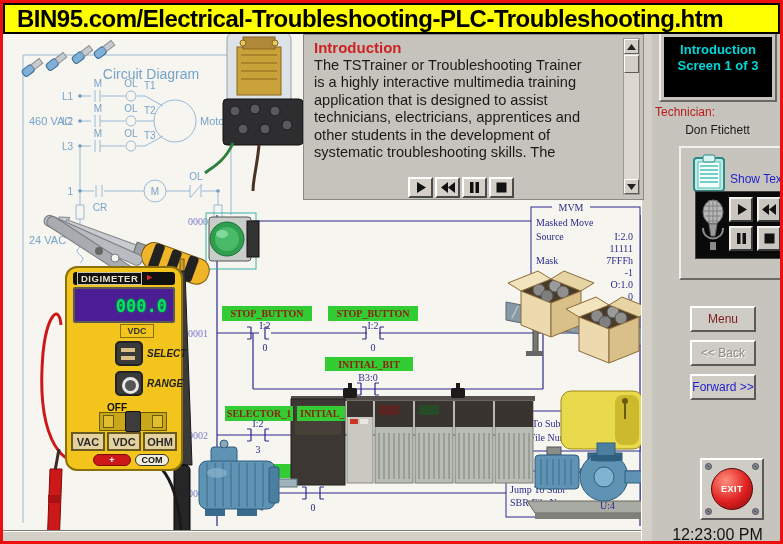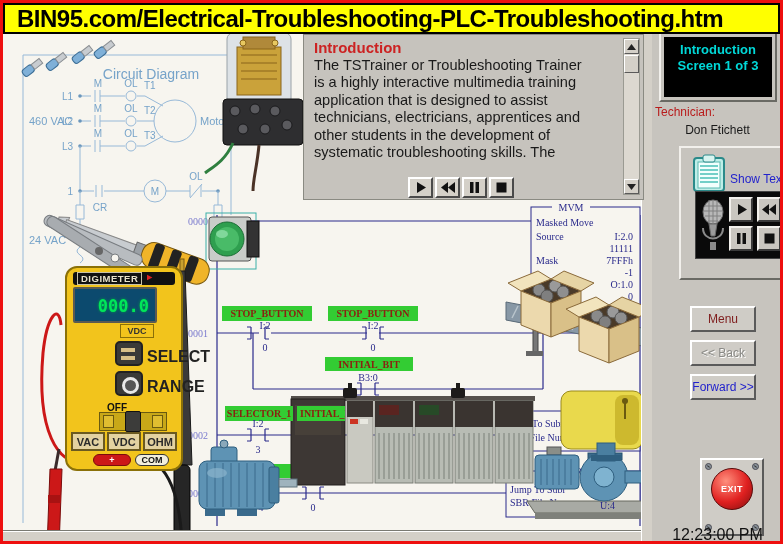--- a/index.html
+++ b/index.html
@@ -43,32 +43,32 @@
     align-items:center;justify-content:center;padding:0;}
 
   
   .meter{left:62px;top:263px;width:118px;height:205px;background:#f2c41c;
     border:2px solid #8a7008;border-radius:12px;box-sizing:border-box;z-index:8;}
   .meter-band{position:absolute;left:6px;top:4px;width:102px;height:13px;background:#111;
     border-radius:3px;display:flex;align-items:flex-start;}
   .meter-brand{font-size:9.5px;font-weight:bold;color:#e8e2cc;border:1px solid #c8c2a8;
     padding:0 3px;margin-left:4px;letter-spacing:0.5px;}
   .meter-arrow{color:#d22;font-size:9px;margin-left:3px;}
-  .meter-display{position:absolute;left:6px;top:19px;width:84px;height:36px;background:#0c4a6e;
+  .meter-display{position:absolute;left:6px;top:19px;width:102px;height:36px;background:#4c1d95;
     border:2px solid #5a5a52;border-radius:2px;box-sizing:border-box;}
   .meter-display span{position:absolute;right:6px;top:7px;font-family:"DejaVu Sans Mono",monospace;
     font-size:17px;font-weight:bold;color:#00e65a;text-shadow:0 0 3px #00a040;}
   .mode-tag{position:absolute;left:53px;top:56px;width:32px;height:12px;background:#f2c41c;
     border:1px solid #8a7008;font-size:9px;font-weight:bold;color:#333;text-align:center;line-height:12px;}
   .knob{position:absolute;left:48px;width:28px;height:25px;background:#3a3a38;
     border:2px solid #222;border-radius:5px;box-sizing:border-box;}
   .knob .bar{position:absolute;left:4px;width:14px;height:4px;background:#d8c088;}
   .knob .ring{position:absolute;left:5px;top:4px;width:11px;height:11px;border:3px solid #e8e8e8;
     border-radius:50%;background:#555;}
-  .knob-label{position:absolute;left:80px;font-size:16px;font-weight:bold;color:#222;}
+  .knob-label{position:absolute;left:80px;font-size:10px;font-weight:bold;color:#222;font-style:italic;}
   .off-label{position:absolute;left:40px;top:134px;font-size:10px;font-weight:bold;color:#111;}
   .slider{position:absolute;left:32px;top:144px;width:66px;height:17px;background:#c8a818;
     border:1px solid #6a5a10;}
   .slider .notch{position:absolute;top:2px;width:9px;height:11px;background:#e0be30;border:1px solid #6a5a10;}
   .slider .handle{position:absolute;left:25px;top:-2px;width:14px;height:19px;background:#3c3c3a;
     border:1px solid #111;border-radius:2px;}
   .mode-btn-row{position:absolute;left:4px;top:164px;display:flex;gap:2px;}
   .mode-btn{width:34px;height:19px;background:#e3d2a0;border:2px solid #6b5a20;box-sizing:border-box;
     font-size:11px;font-weight:bold;color:#2a2a2a;display:flex;align-items:center;justify-content:center;
     font-family:"Liberation Sans",sans-serif;padding:0;}
@@ -97,21 +97,21 @@
   .audio-btn{width:24px;height:25px;background:#c9c6c0;border:2px solid;
     border-color:#f2f0ec #3a3a3a #3a3a3a #f2f0ec;box-sizing:border-box;display:flex;
     align-items:center;justify-content:center;padding:0;}
   .nav-btn{position:absolute;left:38px;width:66px;height:26px;background:#cfccc6;
     border:2px solid;border-color:#fff #5a5a5a #5a5a5a #fff;box-sizing:border-box;
     font-size:12px;display:flex;align-items:center;justify-content:center;
     font-family:"Liberation Sans",sans-serif;padding:0;}
   .nav-menu{top:272px;color:#7f1d1d;}
   .nav-back{top:306px;color:#8a8a86;text-shadow:1px 1px 0 #fff;}
   .nav-fwd{top:340px;color:#2222cc;}
-  .exit-plate{position:absolute;left:48px;top:424px;width:64px;height:78px;background:#cfccc6;
+  .exit-plate{position:absolute;left:48px;top:424px;width:64px;height:62px;background:#cfccc6;
     border:2px solid;border-color:#fff #5a5a5a #5a5a5a #fff;box-sizing:border-box;}
   .screw{position:absolute;width:7px;height:7px;border-radius:50%;background:#8a929a;
     border:1px solid #4a4a52;box-sizing:border-box;}
   .screw::after{content:"";position:absolute;left:1px;top:2px;width:3px;height:1px;background:#333;transform:rotate(40deg);}
   .exit-btn{position:absolute;left:9px;top:8px;width:42px;height:42px;border-radius:50%;
     background:radial-gradient(circle at 35% 30%,#ff8f7d,#e02020 55%,#7e0e0e);
     border:1px solid #5a0808;color:#fff;font-size:9px;font-weight:bold;letter-spacing:0.5px;
     display:flex;align-items:center;justify-content:center;padding:0;font-family:"Liberation Sans",sans-serif;}
   .clock{position:absolute;left:0;top:492px;width:131px;text-align:center;font-size:16px;color:#111;}
 

